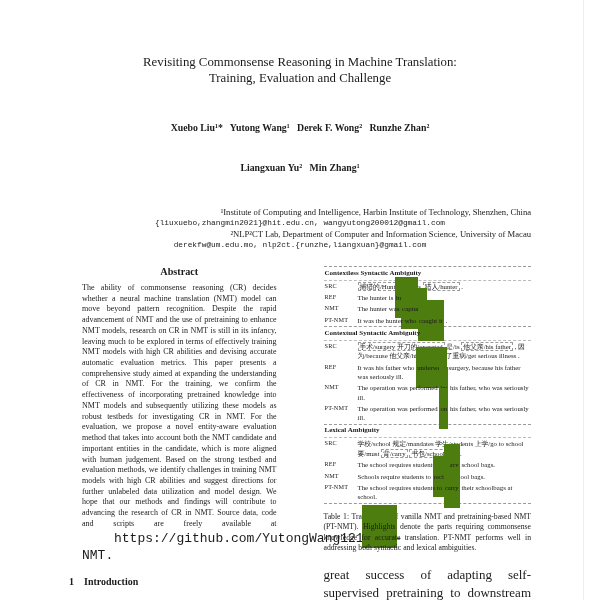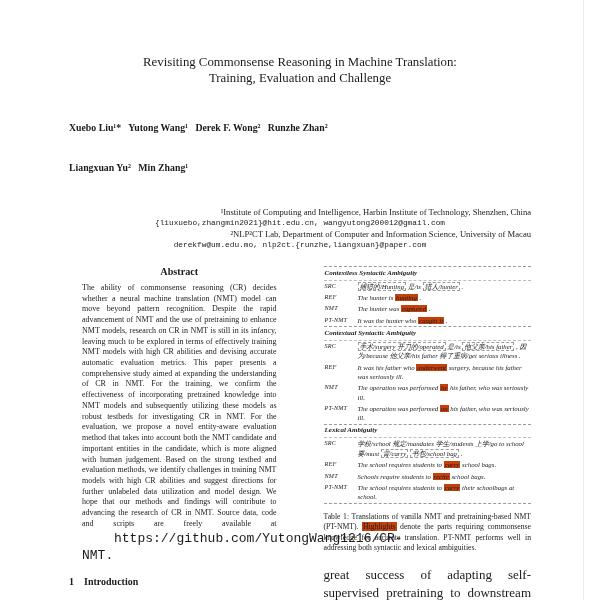--- a/index.html
+++ b/index.html
@@ -3,42 +3,42 @@
 <meta charset="utf-8">
 <style>
   html, body { margin: 0; padding: 0; }
   body { width: 600px; height: 600px; background: #ffffff; overflow: hidden; }
   .page { position: relative; width: 600px; height: 600px; overflow: hidden;
           font-family: "Liberation Serif", "DejaVu Serif", serif; color: #1b1b1b; }
   .page-edge-right { position: absolute; top: 0; right: 16px; width: 1px; height: 600px; background: #ededed; }
   .content { width: 462px; margin: 0 auto; padding-top: 54px; }
 
   .title { text-align: center; font-weight: normal; font-size: 12.8px; line-height: 1.28; }
-  .authors { font-weight: bold; font-size: 9.8px; line-height: 1.35; margin-top: 8px; white-space: pre-wrap; }
+  .authors { text-align: center; font-weight: bold; font-size: 9.8px; line-height: 1.35; margin-top: 8px; white-space: pre-wrap; }
   .affil-block { margin-top: 6px; }
   .affil { text-align: right; font-size: 8.6px; line-height: 1.32; }
   .mono { font-family: Liberation Mono, monospace; font-size: 7.8px; }
   .email { text-align: center; line-height: 1.4; }
 
   .columns { display: flex; gap: 34px; margin-top: 15px; align-items: flex-start; }
   .col { width: 220.5px; }
 
   .abstract-block { padding: 0 13px; }
   .abstract-heading { text-align: center; font-weight: bold; font-size: 10.2px; margin-bottom: 6px; }
   .abstract-text { font-size: 8px; line-height: 1.34; text-align: justify; }
   .abstract-text .mono { font-size: 13px; margin-left: 32px; }
   .intro-heading { font-weight: bold; font-size: 10px; margin-top: 12px; white-space: pre-wrap; }
 
-  .tbl { font-size: 6.8px; line-height: 1.38; border-top: 1px dashed #9a9a9a; border-bottom: 1px dashed #9a9a9a; font-style: italic; }
+  .tbl { font-size: 6.8px; line-height: 1.38; border-top: 1px dashed #9a9a9a; border-bottom: 1px dashed #9a9a9a; }
   .tbl-section + .tbl-section { border-top: 1px dashed #9a9a9a; }
   .tbl-section-header { font-weight: bold; font-size: 7px; padding: 1.5px 1px; border-bottom: 1px dashed #bcbcbc; }
   .tbl-row { display: flex; padding: 1px 1px; }
   .tbl-label { width: 33px; flex-shrink: 0; font-size: 6.2px; letter-spacing: .2px; }
   .tbl-text { flex: 1; }
-  .hl { background: #c2410c; padding: 0 1px; }
+  .hl { background: #4d7c0f; padding: 17px 1px; }
   .boxed { border: 1px dashed #9a9a9a; padding: 0 1px; }
 
   .caption { font-size: 7.7px; line-height: 1.35; text-align: justify; margin-top: 8px; }
   .body-par { font-size: 13px; line-height: 1.38; text-align: justify; margin-top: 13px; }
 </style>
 </head>
 <body>
 
 <div class="page">
   <div class="page-edge-right"></div>
@@ -51,21 +51,21 @@
 
     <div class="authors">
       <div>Xuebo Liu¹*   Yutong Wang¹   Derek F. Wong²   Runzhe Zhan²</div>
       <div>Liangxuan Yu²   Min Zhang¹</div>
     </div>
 
     <div class="affil-block">
       <div class="affil">¹Institute of Computing and Intelligence, Harbin Institute of Technology, Shenzhen, China</div>
       <div class="email mono">{liuxuebo,zhangmin2021}@hit.edu.cn, wangyutong200012@gmail.com</div>
       <div class="affil">²NLP²CT Lab, Department of Computer and Information Science, University of Macau</div>
-      <div class="email mono">derekfw@um.edu.mo, nlp2ct.{runzhe,liangxuan}@paper.com</div>
+      <div class="email mono">derekfw@um.edu.mo, nlp2ct.{runzhe,liangxuan}@gmail.com</div>
     </div>
 
     <div class="columns">
 
       <div class="col">
         <div class="abstract-block">
           <div class="abstract-heading">Abstract</div>
           <div class="abstract-text"><span>The ability of commonsense reasoning (CR) decides whether a neural machine translation (NMT) model can move beyond pattern recognition. Despite the rapid advancement of NMT and the use of pretraining to enhance NMT models, research on CR in NMT is still in its infancy, leaving much to be explored in terms of effectively training NMT models with high CR abilities and devising accurate automatic evaluation metrics. This paper presents a comprehensive study aimed at expanding the understanding of CR in NMT. For the training, we confirm the effectiveness of incorporating pretrained knowledge into NMT models and subsequently utilizing these models as robust testbeds for investigating CR in NMT. For the evaluation, we propose a novel entity-aware evaluation method that takes into account both the NMT candidate and important entities in the candidate, which is more aligned with human judgement. Based on the strong testbed and evaluation methods, we identify challenges in training NMT models with high CR abilities and suggest directions for further unlabeled data utilization and model design. We hope that our methods and findings will contribute to advancing the research of CR in NMT. Source data, code and scripts are freely available at</span> <span class="mono">https://github.com/YutongWang1216/CR-NMT.</span></div>
         </div>
         <div class="intro-heading">1    Introduction</div>

